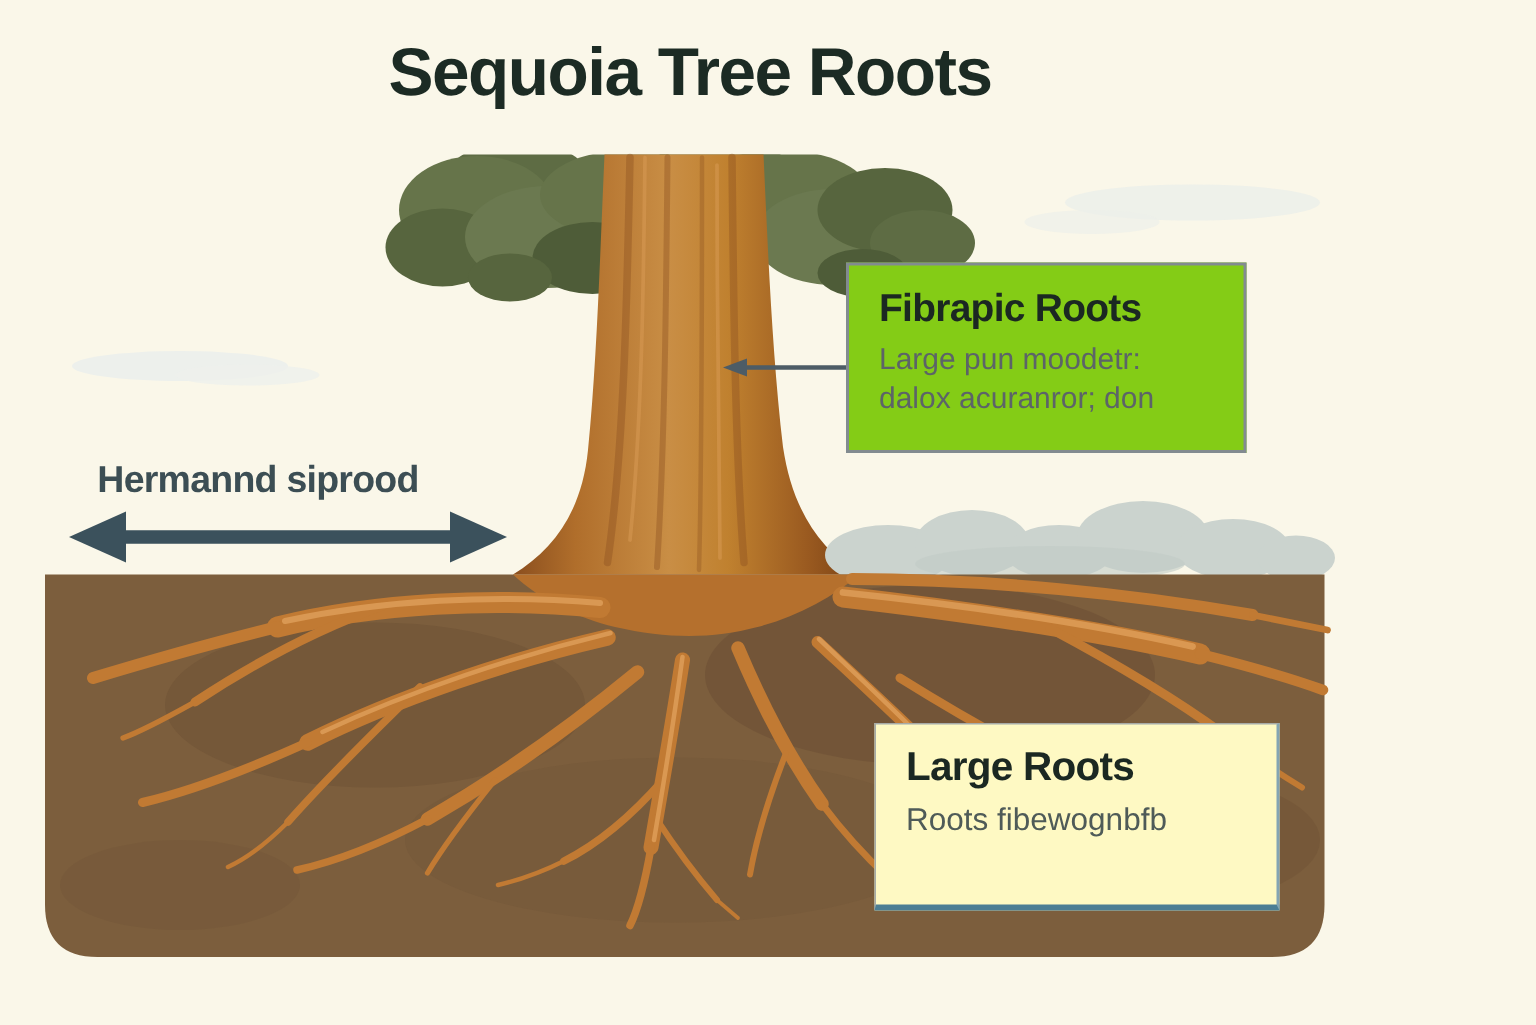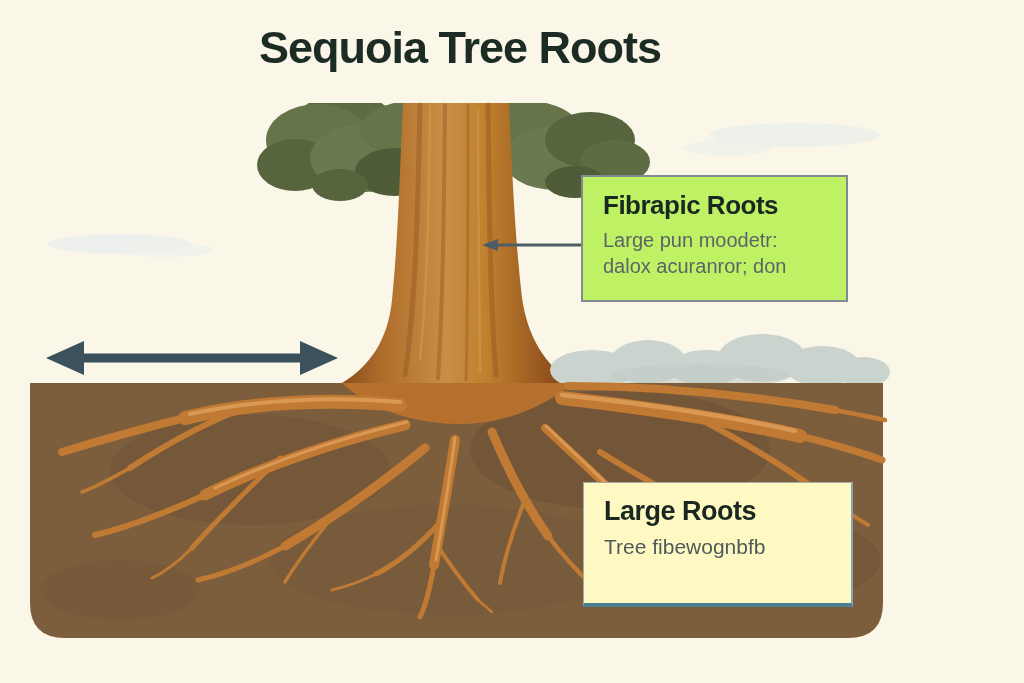--- a/index.html
+++ b/index.html
@@ -16,22 +16,22 @@
     text-align:center;
     font-size:45px;font-weight:bold;letter-spacing:-1px;
     color:#1C2B24;
   }
 
   .callout{
     position:absolute;box-sizing:border-box;
     padding:13px 20px 10px 20px;
   }
   .callout-fibrous{
-    left:581px;top:175px;width:267px;height:127px;
-    background:#bef264;border:2px solid #828B90;
+    left:564px;top:175px;width:267px;height:127px;
+    background:#84cc16;border:2px solid #828B90;
   }
   .callout-large{
     left:583px;top:482px;width:270px;height:125px;
     background:#fef9c3;
     border:1px solid #A6ABA8;
     border-bottom:4px solid #4C7E94;
     border-right:2px solid #84A5B3;
   }
   .callout-title{
     font-size:26px;font-weight:bold;color:#1B2822;
@@ -180,25 +180,26 @@
 
     <g fill="#3B515C">
       <rect x="78" y="353.5" width="228" height="9"></rect>
       <polygon points="46,358 84,341 84,375"></polygon>
       <polygon points="338,358 300,341 300,375"></polygon>
     </g>
   </svg>
 
   <div class="page-title">Sequoia Tree Roots</div>
 
+  <div class="spread-label">Hermannd siprood</div>
 
   <div class="callout callout-fibrous">
     <p class="callout-title">Fibrapic Roots</p>
     <p class="callout-line">Large pun moodetr:</p>
     <p class="callout-line">dalox acuranror; don</p>
   </div>
 
   <div class="callout callout-large">
     <p class="callout-title">Large Roots</p>
-    <p class="callout-line">Tree fibewognbfb</p>
+    <p class="callout-line">Roots fibewognbfb</p>
   </div>
 
 </div>
 
 </body></html>

